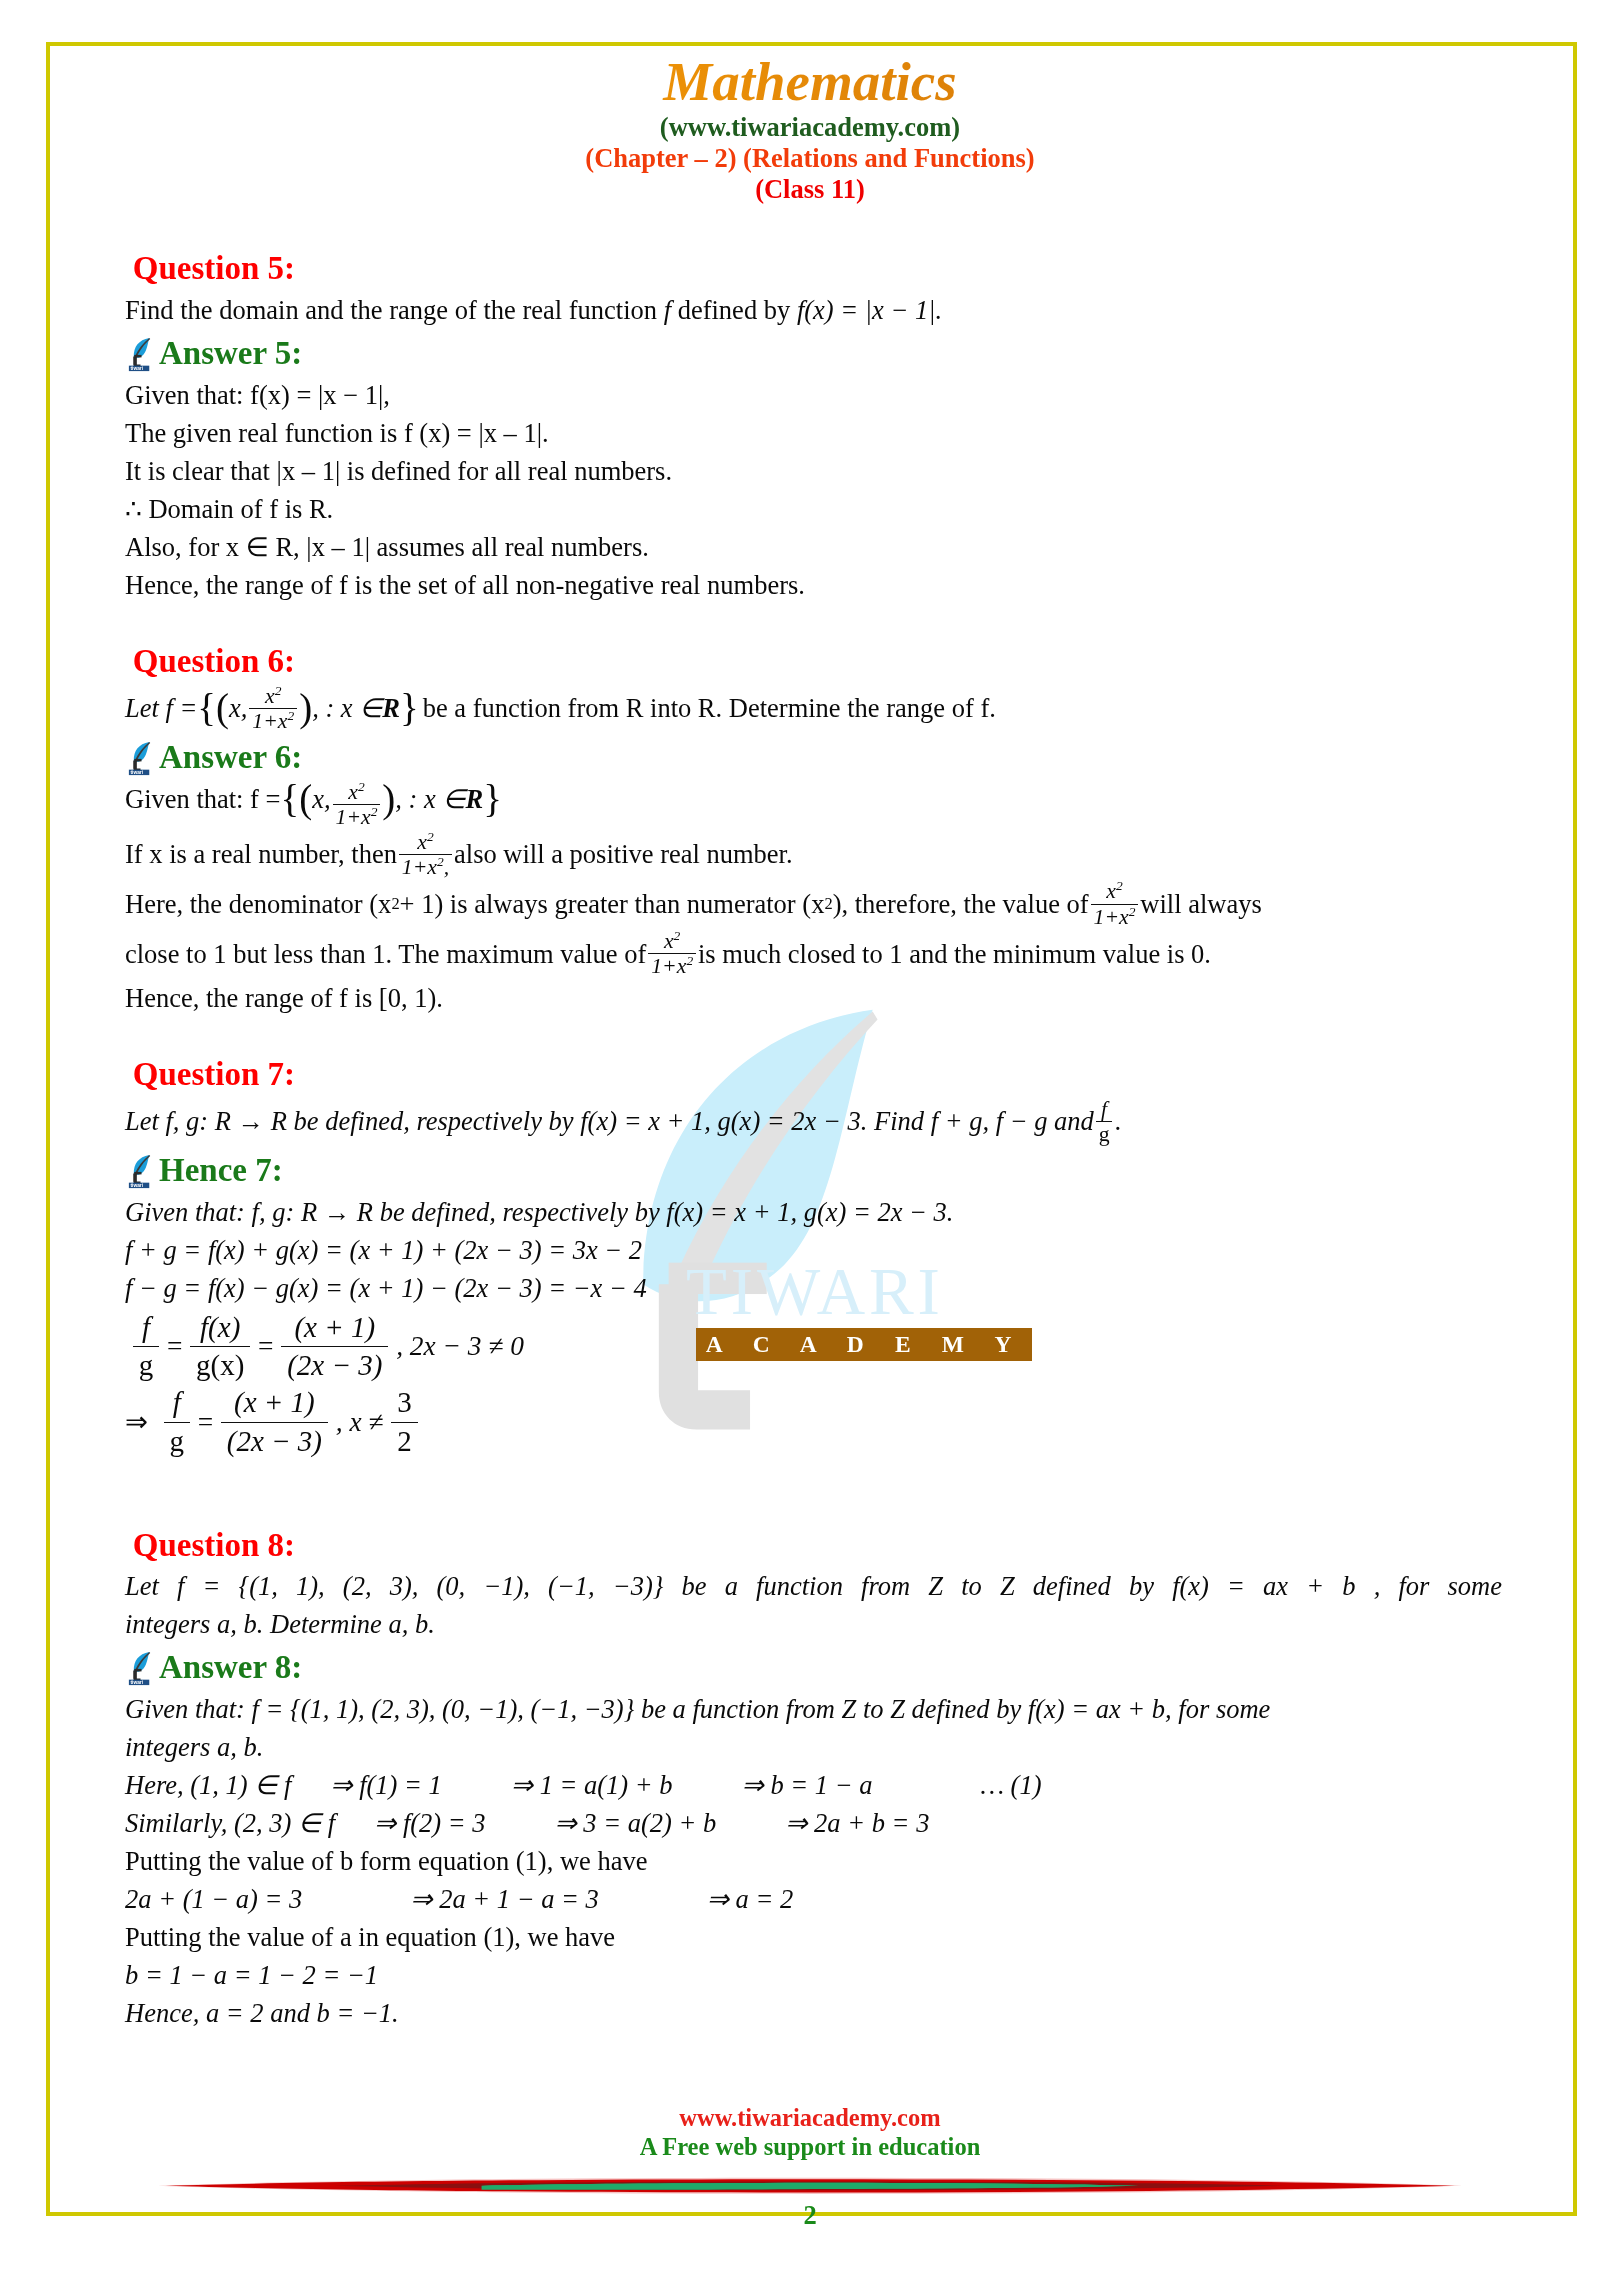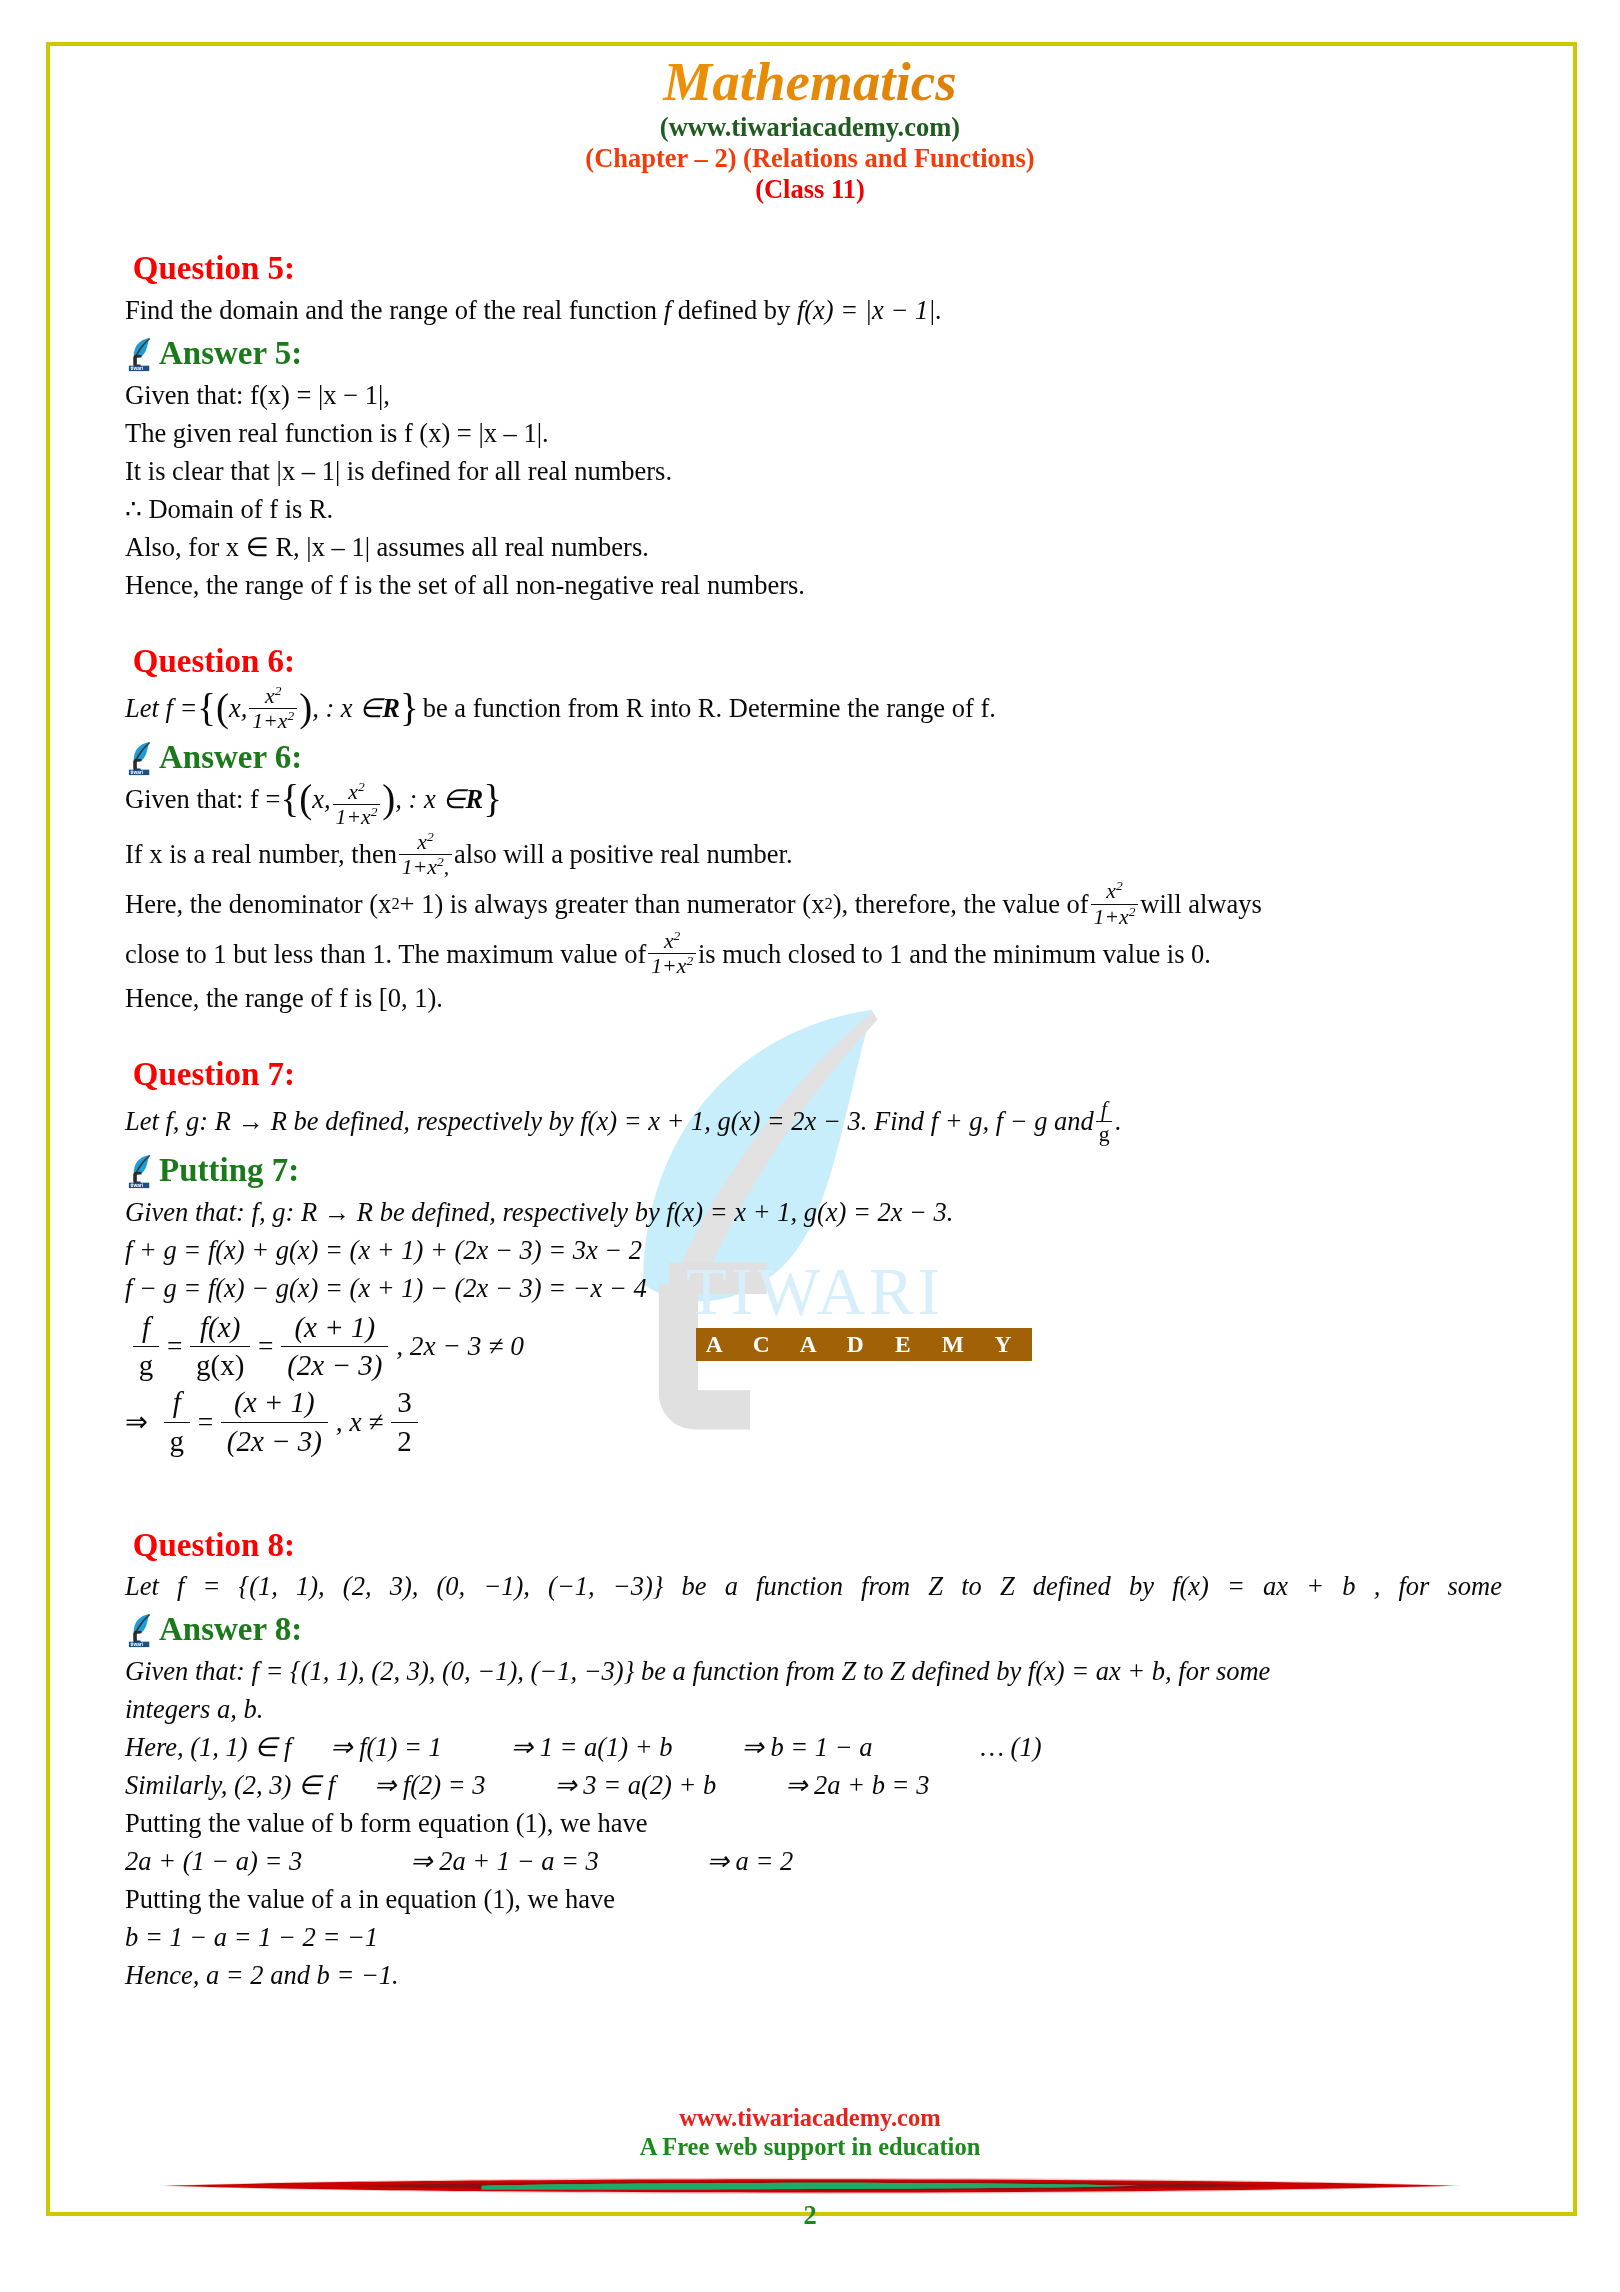--- a/index.html
+++ b/index.html
@@ -391,21 +391,21 @@
       <span class="logo-icon">
         <svg width="33" height="35" viewBox="0 0 34 36" style="font-size:34px">
           <path d="M9 20 C9 10 14 3 25 1 C23 9 22 16 18 19 C15 22 11 22 9 20 Z" fill="#1b9dd9"></path>
           <path d="M25 1 C19 6 13 13 10 21 L9.5 24 L11 23.5 C14 15 20 7 26 2 Z" fill="#3a3a3a"></path>
           <path d="M8.5 20 L8.5 28 C8.5 30 10 31.4 12 31.4 L16 31.4 L16 28.4 L12.2 28.4 L12.2 20 Z" fill="#2b2b2b"></path>
           <rect x="9.5" y="18.4" width="7.5" height="2.6" fill="#2b2b2b"></rect>
           <rect x="4" y="29.5" width="21" height="5.6" fill="#1f4f86"></rect>
           <text x="5.6" y="34" font-family="Liberation Sans, sans-serif" font-size="5" fill="#ffffff">tiwari</text>
         </svg>
       </span>
-      <span>Putting 7:</span>
+      <span>Hence 7:</span>
     </div>
 
     <div class="line mi">Given that: f, g: R  →  R be defined, respectively by f(x) = x + 1, g(x) = 2x − 3.</div>
     <div class="line mi">f + g = f(x) + g(x) = (x + 1) + (2x − 3) = 3x − 2</div>
     <div class="line mi">f − g = f(x) − g(x) = (x + 1) − (2x − 3) = −x − 4</div>
 
     <div class="eqline">
       <span class="bigfrac">
         <span class="num mi">f</span>
         <span class="den">g</span>
@@ -440,20 +440,21 @@
         <span class="den">2</span>
       </span>
     </div>
 
     <div class="gap-lg"></div>
     <div class="gap-md"></div>
 
     <div class="q-head">Question 8:</div>
 
     <div class="line just mi" style="width:1377px;">Let f = {(1, 1), (2, 3), (0, −1), (−1, −3)} be a function from Z to Z defined by f(x) = ax + b , for some</div>
+    <div class="line mi">integers a, b. Determine a, b.</div>
 
     <div class="a-head">
       <span class="logo-icon">
         <svg width="33" height="35" viewBox="0 0 34 36" style="font-size:34px">
           <path d="M9 20 C9 10 14 3 25 1 C23 9 22 16 18 19 C15 22 11 22 9 20 Z" fill="#1b9dd9"></path>
           <path d="M25 1 C19 6 13 13 10 21 L9.5 24 L11 23.5 C14 15 20 7 26 2 Z" fill="#3a3a3a"></path>
           <path d="M8.5 20 L8.5 28 C8.5 30 10 31.4 12 31.4 L16 31.4 L16 28.4 L12.2 28.4 L12.2 20 Z" fill="#2b2b2b"></path>
           <rect x="9.5" y="18.4" width="7.5" height="2.6" fill="#2b2b2b"></rect>
           <rect x="4" y="29.5" width="21" height="5.6" fill="#1f4f86"></rect>
           <text x="5.6" y="34" font-family="Liberation Sans, sans-serif" font-size="5" fill="#ffffff">tiwari</text>

